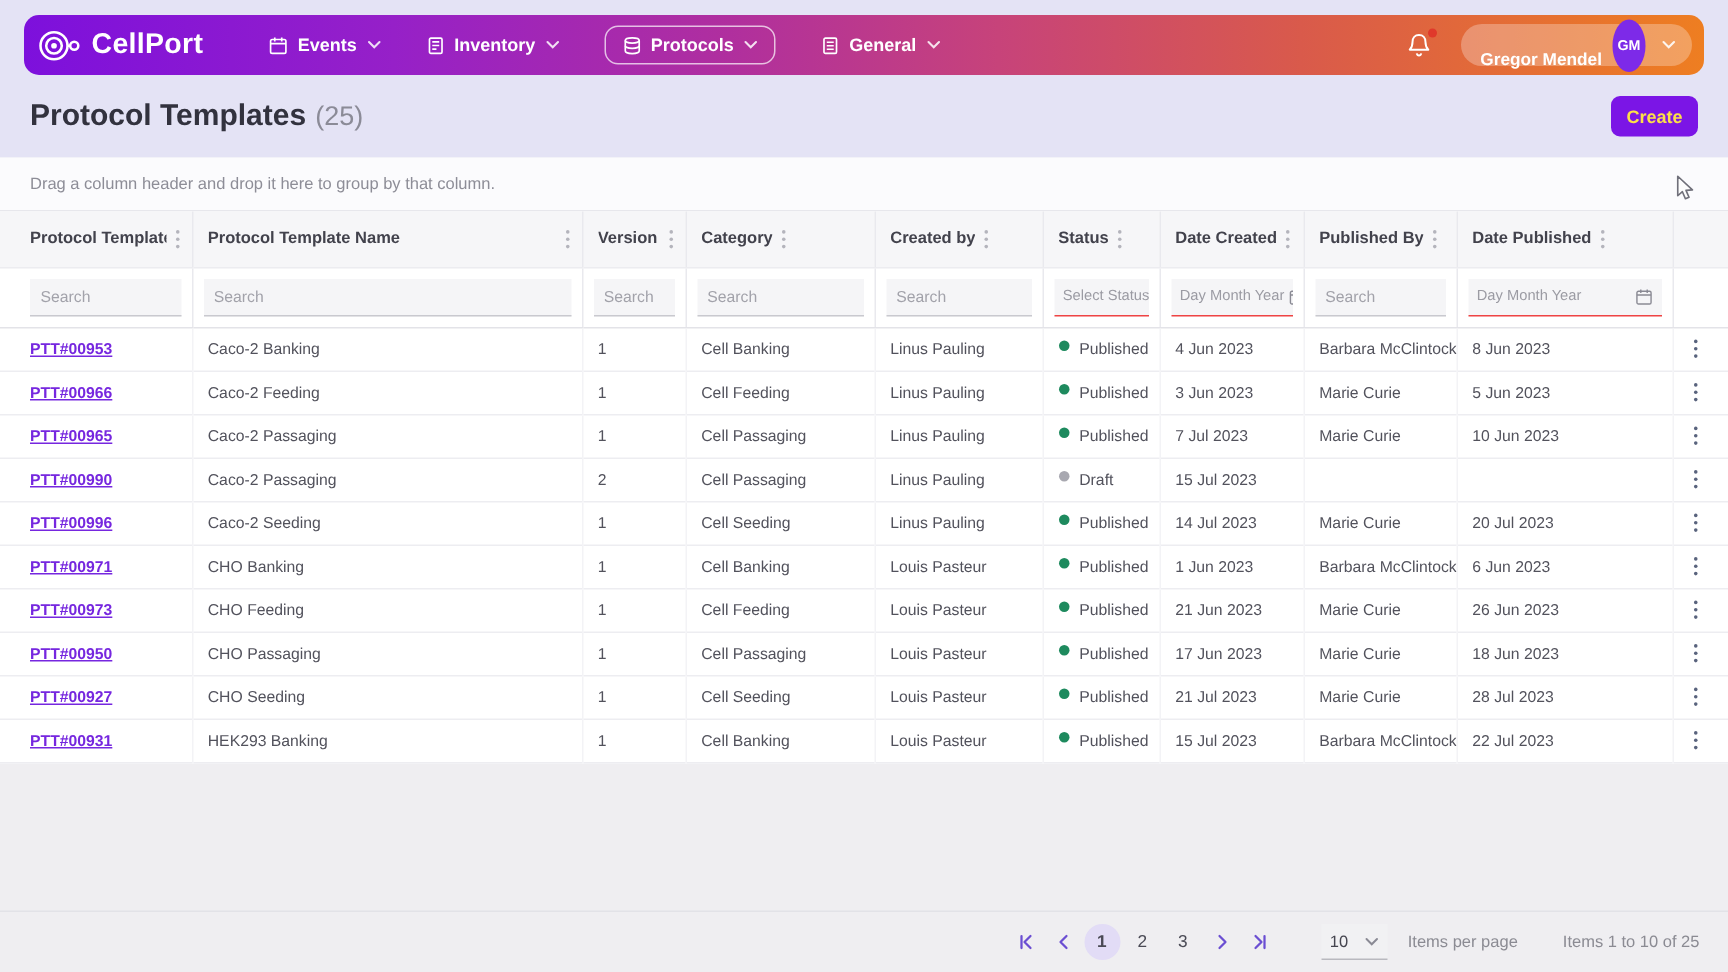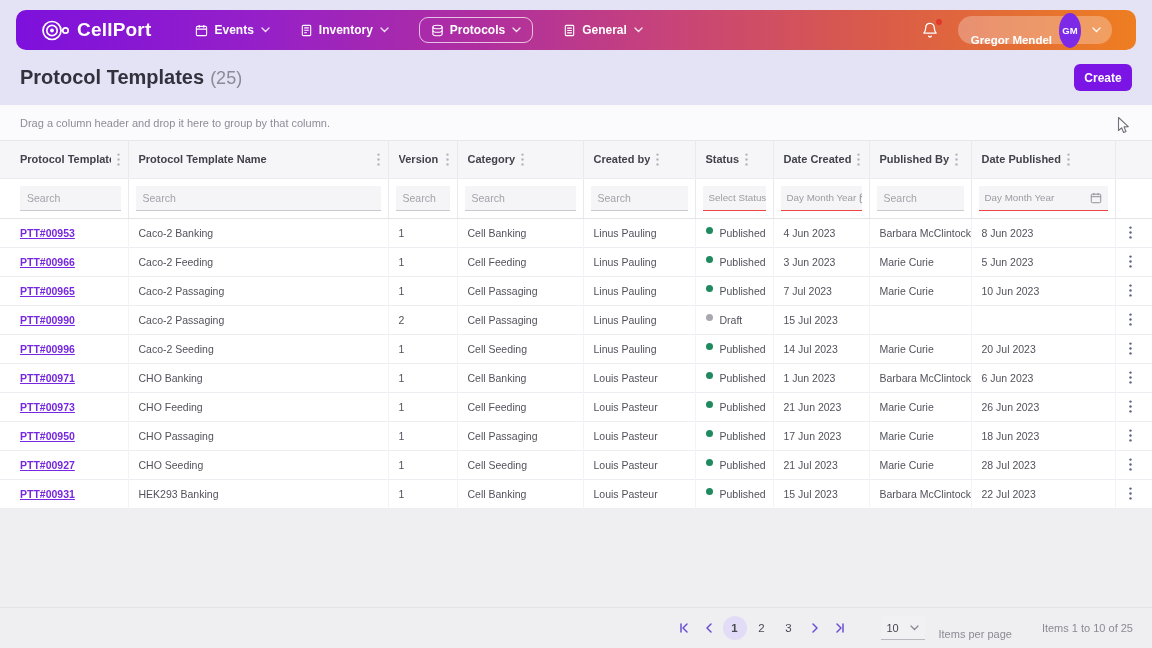--- a/index.html
+++ b/index.html
@@ -6,21 +6,21 @@
   html,body { width:1152px; height:648px; overflow:hidden; }
   body {
     font-family:"Liberation Sans","DejaVu Sans",sans-serif;
     background:#efeef1; color:#4e4e58; position:relative;
   }
   
   .top-section { background:#e4e3f5; padding-top:10px; }
   .navbar {
     margin:0 16px; height:40px; border-radius:10px;
     background:linear-gradient(90deg,#7d10dc 0%,#9620c8 22%,#b02f9e 42%,#c7437a 58%,#d95a4b 76%,#ee7e21 100%);
-    display:flex; padding:0 24px; color:#fff;
+    display:flex; padding:0 8px; color:#fff;
   }
   .brand { display:flex; align-items:center; gap:7px; }
   .brand-name { font-size:19px; font-weight:700; letter-spacing:.2px; }
   .main-nav { display:flex; align-items:center; margin-left:44px; gap:30px; }
   .nav-item { display:flex; align-items:center; gap:6px; font-size:12px; font-weight:700; cursor:pointer; }
   .nav-item .nav-chevron { opacity:.85; margin-left:1px; display:flex; }
   .nav-item.active { border:1px solid rgba(255,255,255,.7); border-radius:9px; padding:5px 11px; }
   .nav-ic { display:flex; align-items:center; }
   .nav-right { margin-left:auto; display:flex; align-items:center; gap:20px; }
   .bell-wrap { position:relative; display:flex; cursor:pointer; }
@@ -32,21 +32,21 @@
   .user-name { font-size:11.5px; font-weight:600; color:#fff;margin-top:20px; }
   .avatar { width:22px; height:35px; border-radius:50%; background:#7d2ae8; color:#fff;
     font-size:9.5px; font-weight:700; display:flex; align-items:center; justify-content:center; }
   .user-chevron { display:flex; margin:0 4px; opacity:.9; }
   
   .page-head { height:55px; display:flex; align-items:center; padding:0 20px; }
   .page-title { font-size:20px; font-weight:700; color:#32323e; display:flex; align-items:baseline; gap:6px; }
   .page-count { font-size:18px; font-weight:400; color:#8b8b97; }
   .create-btn {
     margin-left:auto; width:58px; height:27px; border:none; border-radius:6px;
-    background:var(--accent,#7b15e6); color:#ffffff; font-size:12px; font-weight:600;
+    background:var(--accent,#7b15e6); color:#fde047; font-size:12px; font-weight:600;
     font-family:inherit; cursor:pointer;
   }
   
   .group-bar { height:36px; background:#fbfbfd; border-bottom:1px solid #e7e7ec;
     display:flex; align-items:center; padding:0 20px; }
   .group-bar span { font-size:11px; color:#8d8d97; }
   
   table { width:1152px; border-collapse:collapse; table-layout:fixed; background:#fff; }
   tr.label-row { height:37px; background:#f6f6f8; }
   tr.label-row th { border-bottom:1px solid #ececf0; border-left:1px solid #e9e9ee; text-align:left; }
@@ -83,21 +83,21 @@
     position:absolute; left:0; right:0; bottom:0; height:41px; background:#efeef1;
     border-top:1px solid #e2e2e7; display:flex; align-items:center; justify-content:flex-end;
     gap:30px; padding:0 19px;
   }
   .pager-nav { display:flex; align-items:center; gap:3px; }
   .pg-arrow { width:22px; height:22px; display:flex; align-items:center; justify-content:center;
     color:#6b4ed2; cursor:pointer; }
   .pg-num { width:24px; height:24px; border-radius:50%; display:flex; align-items:center; justify-content:center;
     font-size:11.5px; color:#4a4a55; cursor:pointer; }
   .pg-num.active { background:#e2dcf6; font-weight:600; }
-  .page-size-group { display:flex; align-items:flex-end; gap:14px; }
+  .page-size-group { display:flex; align-items:center; gap:14px; }
   .size-select { width:44px; height:24px; background:#f1f1f3; border-bottom:1px solid #b9b9bf;
     display:flex; align-items:center; justify-content:space-between; padding:0 6px;
     font-size:11px; color:#45454f; cursor:pointer; }
   .size-select .fb-icon { display:flex; color:#8a8a94; }
   .pager-label { font-size:11px; color:#8b8b93; }
   
   .mouse-cursor { position:absolute; left:1117px; top:116px; pointer-events:none; z-index:50; }
 </style>
 </head>
 <body>

